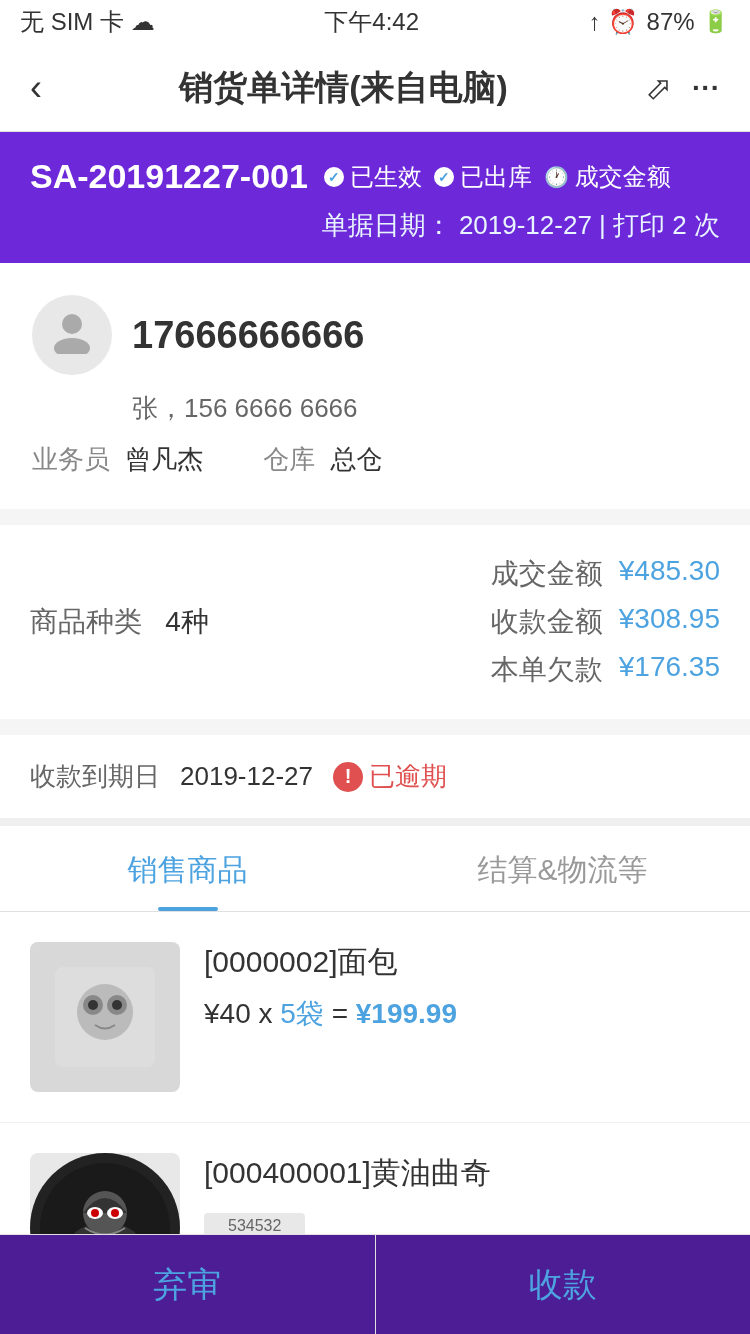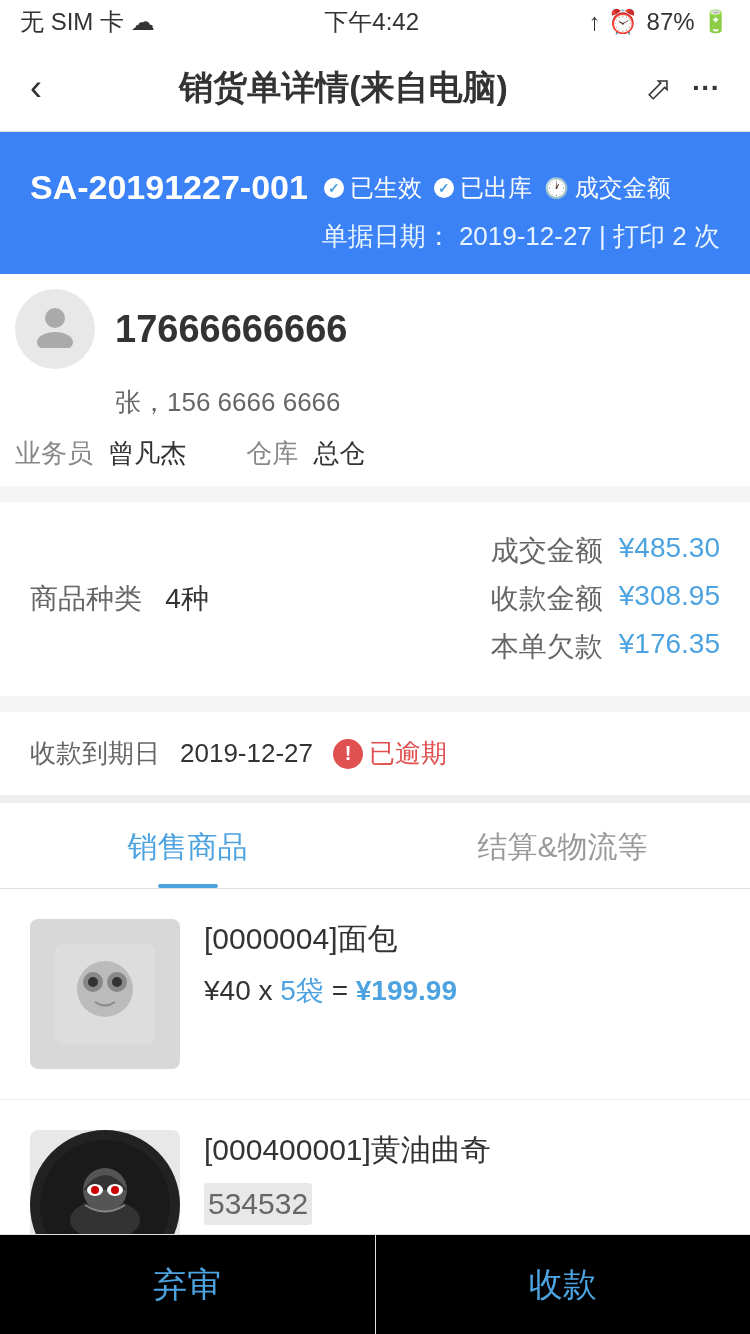--- a/index.html
+++ b/index.html
@@ -48,22 +48,22 @@
       gap: 20px;
     }
     .nav-back {
       font-size: 36px;
       color: #333;
       cursor: pointer;
     }
 
     
     .order-banner {
-      background: #3b82f6;
-      padding: 36px 30px 20px;
+      background: #6d28d9;
+      padding: 25px 30px 20px;
     }
     .order-banner-top {
       display: flex;
       align-items: center;
       gap: 16px;
       margin-bottom: 12px;
     }
     .order-id {
       font-size: 34px;
       font-weight: 700;
@@ -101,21 +101,21 @@
     }
     .order-date {
       font-size: 26px;
       color: #e8f4ff;
       text-align: right;
     }
 
     
     .customer-section {
       background: #fff;
-      padding: 15px;
+      padding: 32px;
       margin-bottom: 16px;
     }
     .customer-row {
       display: flex;
       align-items: center;
       gap: 20px;
       margin-bottom: 16px;
     }
     .avatar {
       width: 80px;
@@ -272,39 +272,39 @@
     .product-info { flex: 1; }
     .product-name {
       font-size: 30px;
       color: #333;
       margin-bottom: 12px;
     }
     .product-tag {
       display: inline-block;
       background: #e8e8e8;
       color: #666;
-      font-size: 30px;
-      padding: 4px 4px;
+      font-size: 16px;
+      padding: 4px 24px;
       border-radius: 4px;
       margin-bottom: 12px;
     }
     .product-price {
       font-size: 28px;
       color: #333;
     }
     .product-price .qty { color: #4da3e0; }
     .product-price .total { color: #4da3e0; font-weight: 600; }
 
     
     .bottom-bar {
       position: fixed;
       bottom: 0;
       left: 0;
       width: 750px;
-      background: #000000;
+      background: #4c1d95;
       border-top: 1px solid #e0e0e0;
       display: flex;
       height: 100px;
     }
     .bottom-btn {
       flex: 1;
       display: flex;
       align-items: center;
       justify-content: center;
       font-size: 34px;
@@ -445,21 +445,21 @@
           <circle cx="50" cy="45" r="28" fill="#bbb"></circle>
           <circle cx="38" cy="38" r="10" fill="#888"></circle>
           <circle cx="62" cy="38" r="10" fill="#888"></circle>
           <circle cx="38" cy="38" r="5" fill="#333"></circle>
           <circle cx="62" cy="38" r="5" fill="#333"></circle>
           <path d="M40 58 Q50 65 60 58" stroke="#888" stroke-width="2" fill="none"></path>
         </svg>
       </div>
     </div>
     <div class="product-info">
-      <div class="product-name">[0000004]面包</div>
+      <div class="product-name">[0000002]面包</div>
       <div class="product-price">
         <span>¥40</span>
         <span> x </span>
         <span class="qty">5袋</span>
         <span> = </span>
         <span class="total">¥199.99</span>
       </div>
     </div>
   </div>
 

